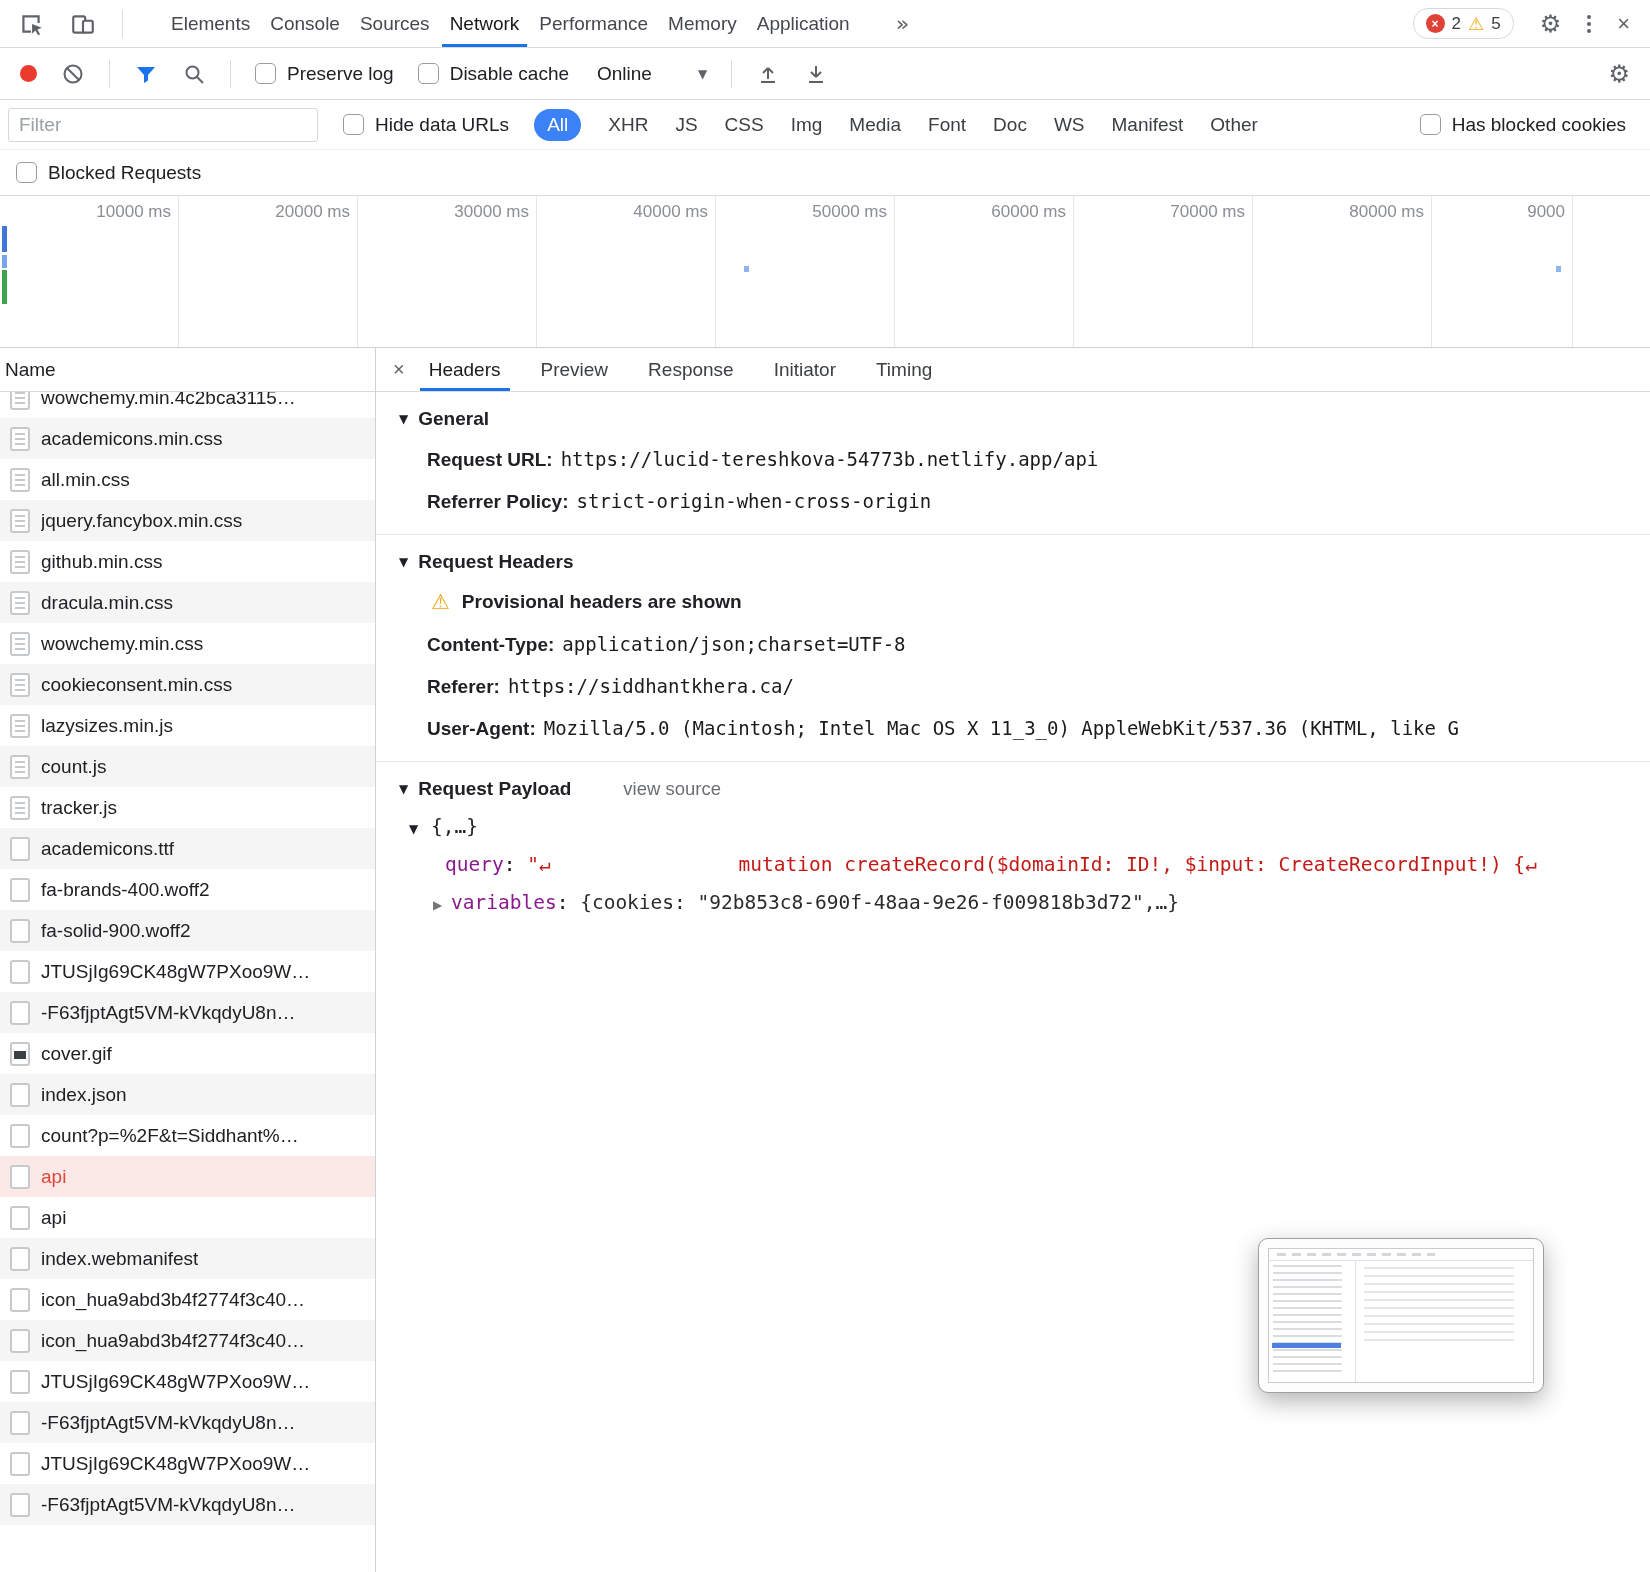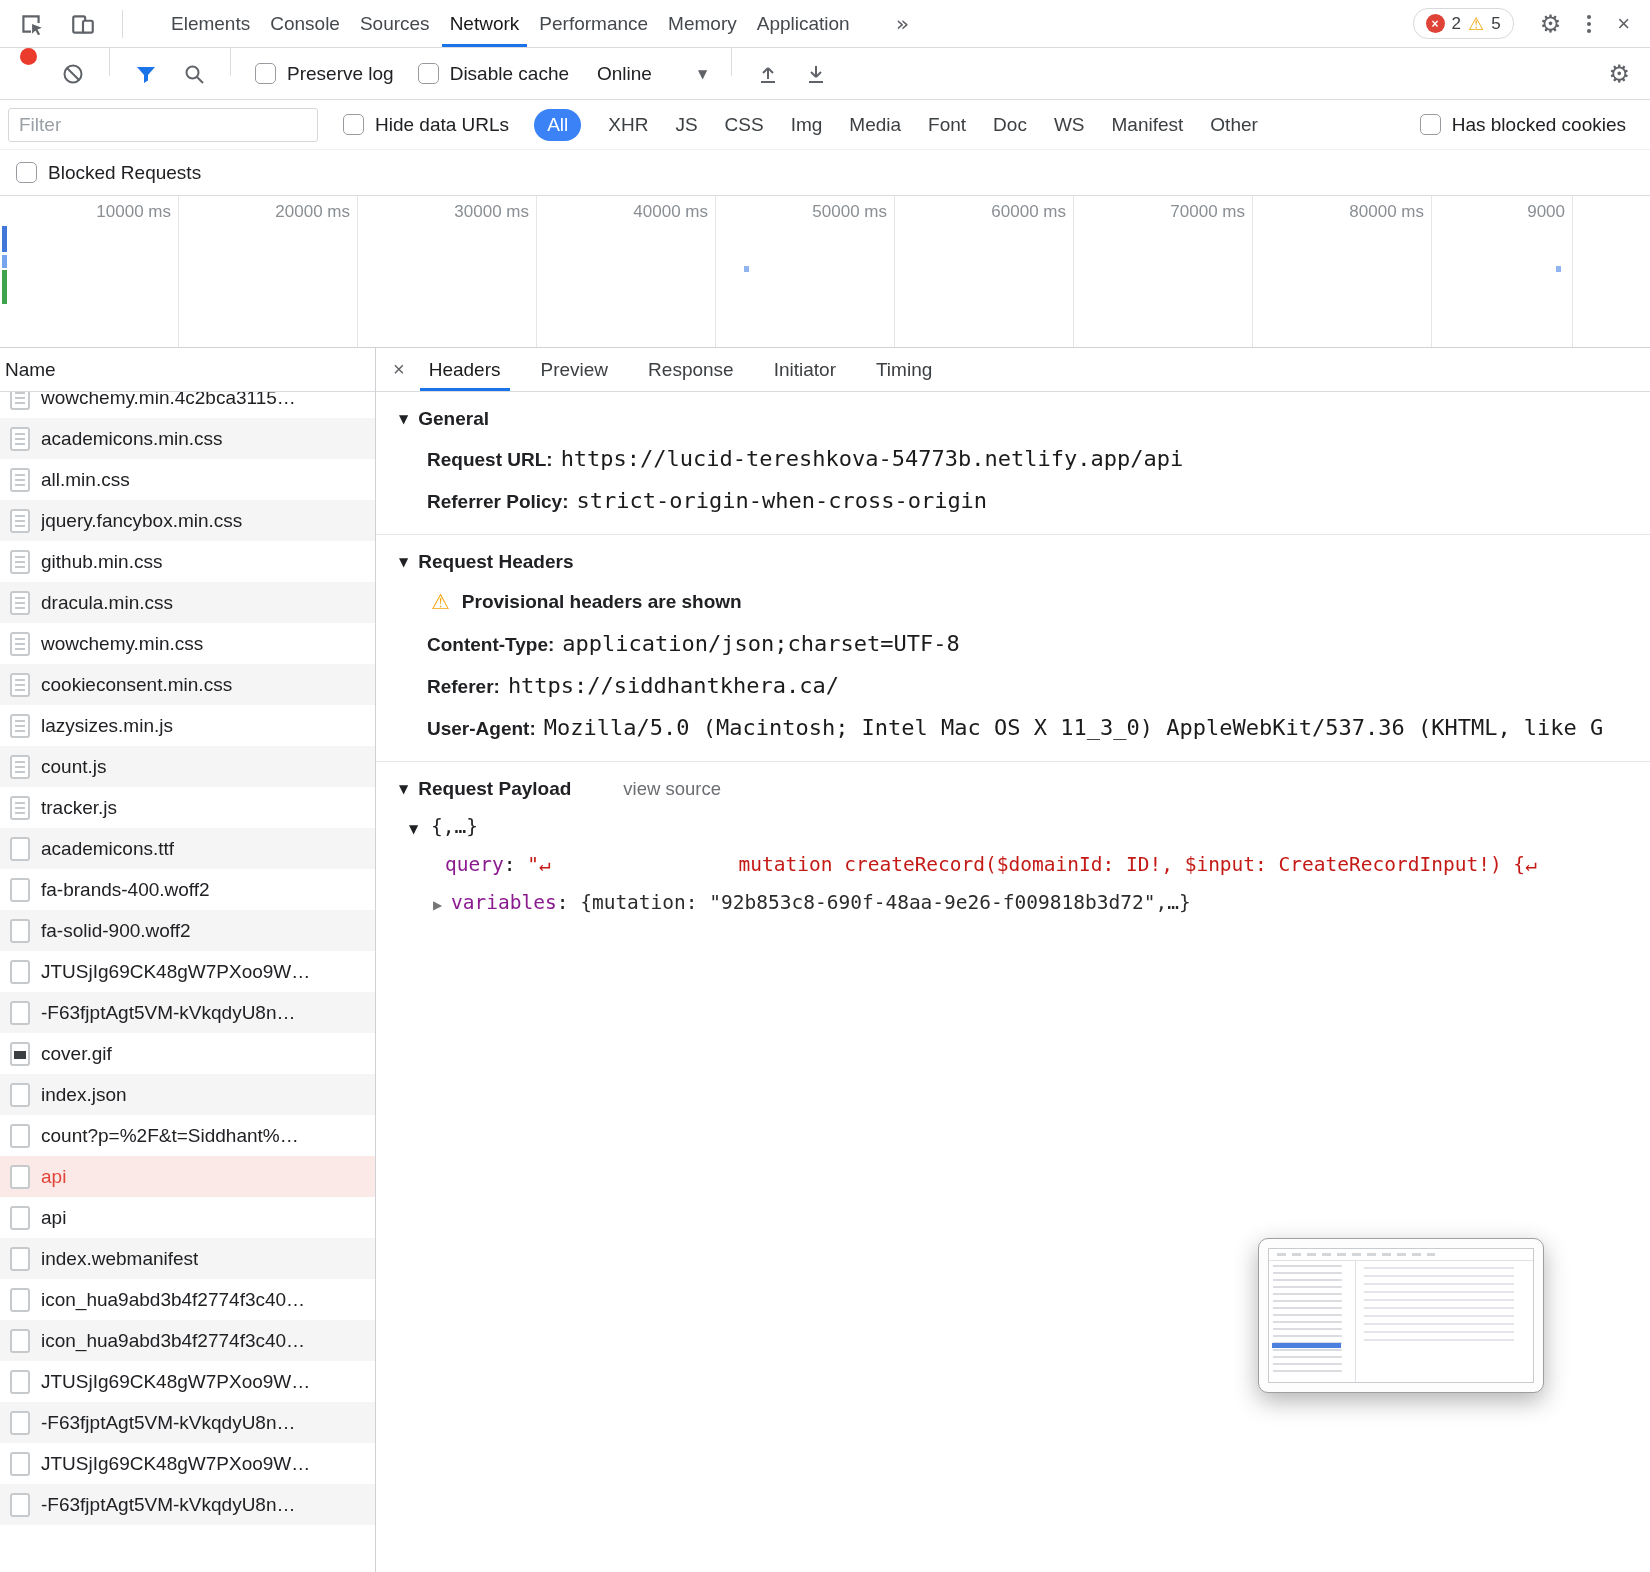--- a/index.html
+++ b/index.html
@@ -20,21 +20,21 @@
   .overflow-btn{display:flex;align-items:center;padding-left:46px;color:#5f6368;font-size:22px}
   .tb-right{margin-left:auto;display:flex;align-items:center;gap:26px;padding-right:20px}
   .issues{display:flex;align-items:center;gap:7px;border:1px solid #d7d9dc;border-radius:15px;padding:4px 12px;font-size:17px;color:#3c4043}
   .err-ic{width:19px;height:19px;border-radius:50%;background:#df4236;color:#fff;display:flex;align-items:center;justify-content:center;font-size:12px;font-weight:bold}
   .warn-ic{color:#f2a60d;font-size:18px}
   .ic-btn{color:#5f6368;font-size:24px;display:flex;align-items:center}
   .kebab{width:4px;height:4px;border-radius:50%;background:#5f6368;box-shadow:0 7px 0 #5f6368,0 14px 0 #5f6368;margin-top:-14px}
   .close-x{font-size:22px;color:#5f6368}
 
   
-  .ntoolbar{height:52px;display:flex;gap:24px;padding:0 20px;border-bottom:1px solid #dadce0;background:#fff}
+  .ntoolbar{height:52px;display:flex;align-items:center;gap:24px;padding:0 20px;border-bottom:1px solid #dadce0;background:#fff}
   .rec{width:17px;height:17px;border-radius:50%;background:#ea3b2c;flex:none}
   .chk{display:flex;align-items:center;gap:11px}
   .box{width:21px;height:21px;border:1.7px solid #989ca1;border-radius:5px;background:#fff;flex:none}
   .select{display:flex;align-items:center;gap:46px;margin-left:4px}
   .caret{font-size:12px;color:#5f6368}
   .push{margin-left:auto}
 
   
   .filterbar{height:50px;display:flex;align-items:center;gap:25px;padding:0 24px 0 8px;border-bottom:1px solid #eef0f1;background:#fff}
   .filter-input{width:310px;height:34px;border:1px solid #d5d8db;border-radius:3px;padding:0 10px;font:inherit;color:#202124;outline:none}
@@ -80,21 +80,21 @@
   .dtabs-list{display:flex;align-items:stretch;gap:40px}
   .dtab{position:relative;display:flex;align-items:center;color:#3c4043}
   .dtab.selected{color:#1a1a1a}
   .dtab.selected::after{content:"";position:absolute;left:-9px;right:-9px;bottom:0;height:3px;background:#1a73e8}
   .dcontent{flex:1;overflow:hidden}
   .dsec-h{display:flex;align-items:center;gap:10px;padding:16px 0 8px 23px;font-weight:700}
   .tri{font-size:12px;color:#202124;flex:none;font-family:"DejaVu Sans",sans-serif}
   .sep{border:none;border-top:1px solid #e4e6e8;margin:12px 0 0}
   .kv{padding-left:51px;height:42px;line-height:42px;white-space:nowrap;overflow:hidden}
   .k{font-weight:700}
-  .v{font-family:"DejaVu Sans Mono","Liberation Mono",monospace;font-size:22px;margin-left:8px;color:#1b1b1b}
+  .v{font-family:"DejaVu Sans Mono","Liberation Mono",monospace;font-size:19px;margin-left:8px;color:#1b1b1b}
   .warnrow{display:flex;align-items:center;gap:12px;padding-left:55px;height:42px}
   .warn-glyph{color:#f2a60d;font-size:21px;font-family:"DejaVu Sans",sans-serif}
   .warn-text{font-weight:700}
   .viewsrc{font-weight:400;color:#6b6f73;margin-left:42px;font-size:18.5px}
   .ptree{font-family:"DejaVu Sans Mono","Liberation Mono",monospace;font-size:19.5px}
   .prow{white-space:pre;overflow:hidden;height:38px;line-height:38px}
   .tri2{display:inline-block;width:22px;font-size:12px;font-family:"DejaVu Sans",sans-serif;color:#202124}
   .tri2.gray{color:#757575;width:18px}
   .root-line{padding-left:33px}
   .qline{padding-left:69px}
@@ -433,21 +433,21 @@
 
         <section>
           <div class="dsec-h">
             <span class="tri">▼</span>
             <span>Request Payload</span>
             <a class="viewsrc">view source</a>
           </div>
           <div class="ptree">
             <div class="prow root-line"><span class="tri2">▼</span><span class="pmono">{,…}</span></div>
             <div class="prow qline"><span class="pkey">query</span><span class="pmono">: </span><span class="pstr">"</span><span class="pstr">↵</span><span class="pmono">                </span><span class="pstr">mutation createRecord($domainId: ID!, $input: CreateRecordInput!) {</span><span class="pstr">↵</span></div>
-            <div class="prow vline"><span class="tri2 gray">▶</span><span class="pkey">variables</span><span class="pmono">: </span><span class="pval">{mutation: </span><span class="pval">"92b853c8-690f-48aa-9e26-f009818b3d72"</span><span class="pval">,…}</span></div>
+            <div class="prow vline"><span class="tri2 gray">▶</span><span class="pkey">variables</span><span class="pmono">: </span><span class="pval">{cookies: </span><span class="pval">"92b853c8-690f-48aa-9e26-f009818b3d72"</span><span class="pval">,…}</span></div>
           </div>
         </section>
 
       </div>
     </section>
   </div>
 
   <div class="thumb">
     <div class="thumb-frame">
       <div class="t-toolbar"></div>

